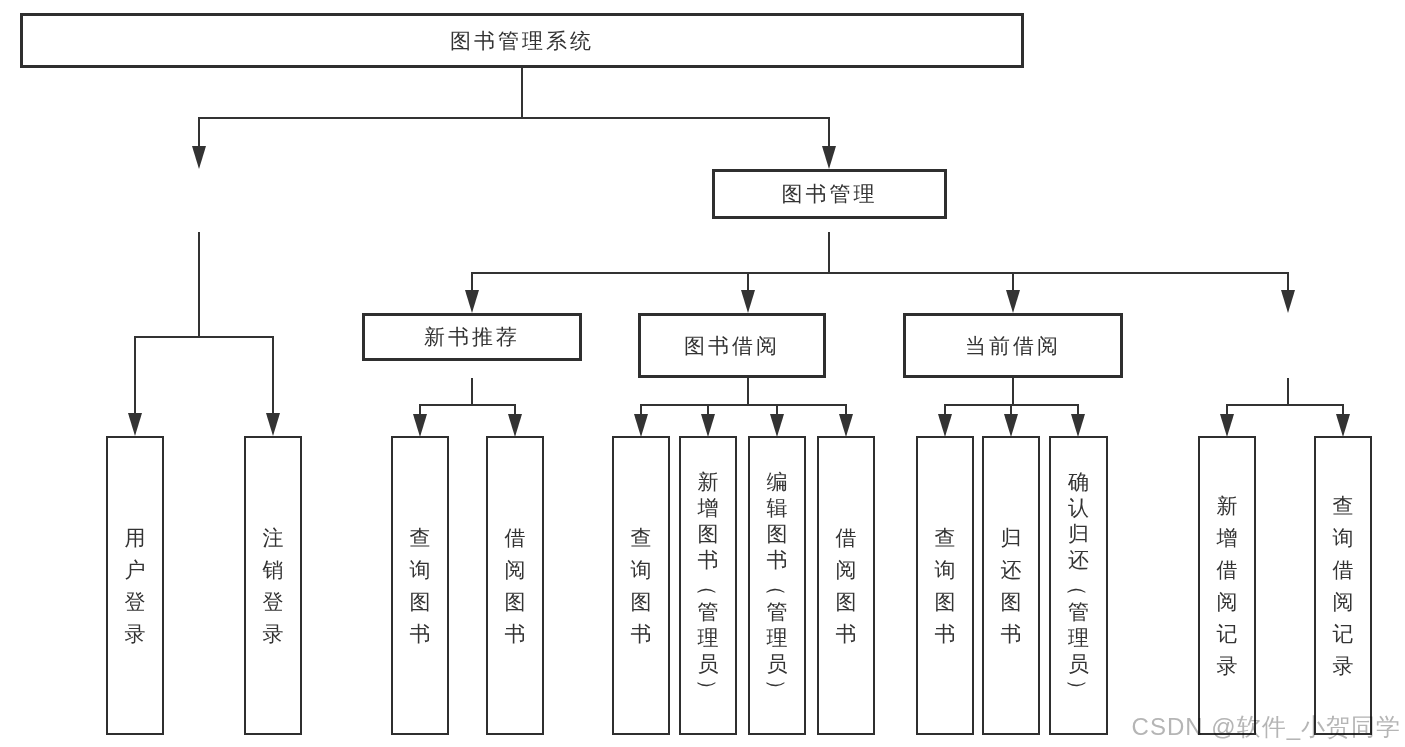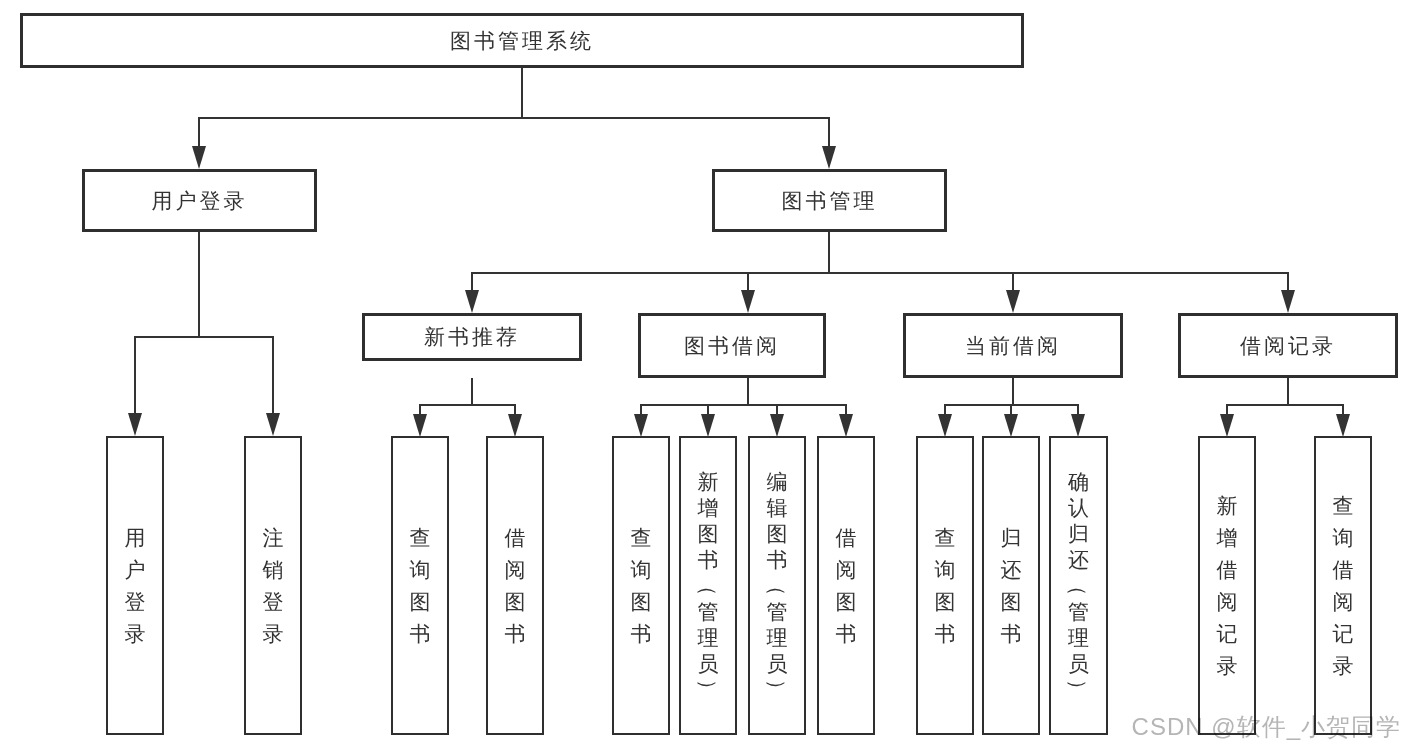--- a/index.html
+++ b/index.html
@@ -83,38 +83,32 @@
       <line x1="1227" y1="405" x2="1227" y2="425" stroke="#333333" stroke-width="2"></line>
       <polygon points="1220,414 1234,414 1227,437" fill="#333333"></polygon>
       <line x1="1343" y1="405" x2="1343" y2="425" stroke="#333333" stroke-width="2"></line>
       <polygon points="1336,414 1350,414 1343,437" fill="#333333"></polygon>
     </svg>
 
   <div class="box h" style="left:20px;top:13px;width:1004px;height:55px">
     <span class="label">图书管理系统</span>
   </div>
 
-  <div class="box h" style="left:82px;top:169px;width:235px;height:63px">
-    <span class="label">用户登录</span>
-  </div>
-  <div class="box h" style="left:712px;top:169px;width:235px;height:63px">
+  <div class="box h" style="left:712px;top:169px;width:235px;height:50px">
     <span class="label">图书管理</span>
   </div>
 
   <div class="box h" style="left:362px;top:313px;width:220px;height:48px">
     <span class="label">新书推荐</span>
   </div>
   <div class="box h" style="left:638px;top:313px;width:188px;height:65px">
     <span class="label">图书借阅</span>
   </div>
   <div class="box h" style="left:903px;top:313px;width:220px;height:65px">
     <span class="label">当前借阅</span>
-  </div>
-  <div class="box h" style="left:1178px;top:313px;width:220px;height:65px">
-    <span class="label">借阅记录</span>
   </div>
 
   <div class="box v" style="left:106px;top:436px;width:58px;height:299px">
     <span class="vtext" style="gap: 11px;">
         <span class="ch">用</span>
         <span class="ch">户</span>
         <span class="ch">登</span>
         <span class="ch">录</span>
       </span>
   </div>

